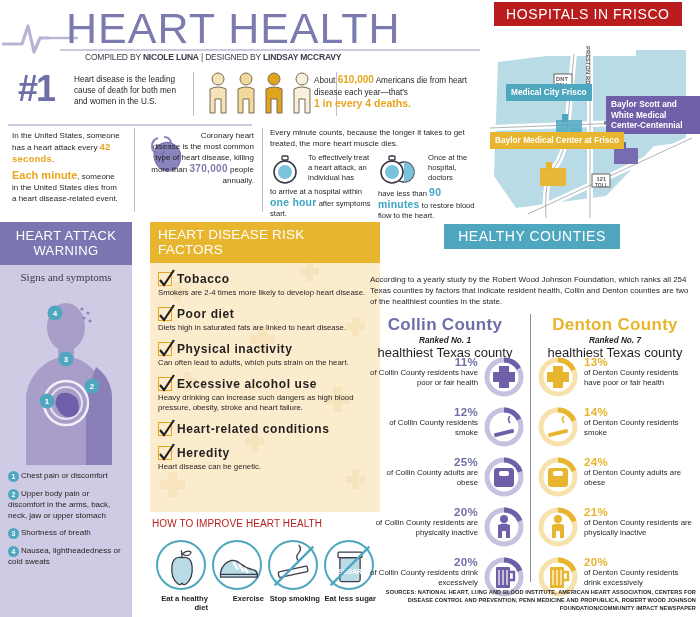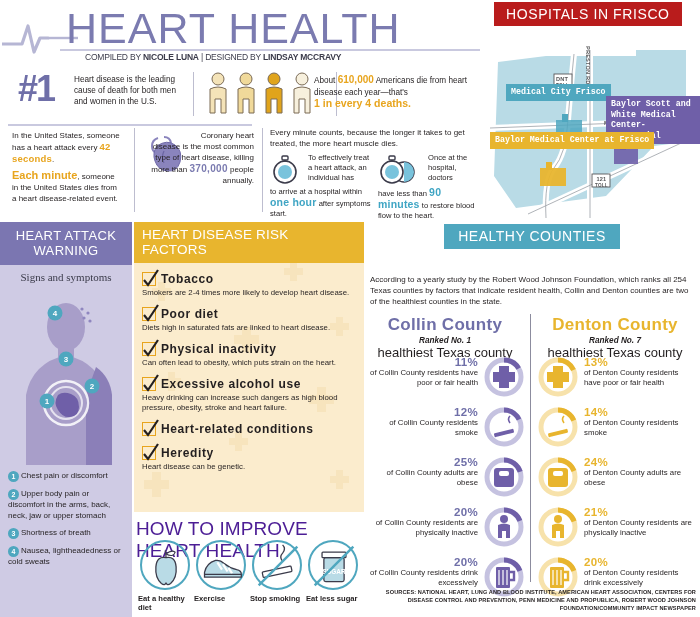--- a/index.html
+++ b/index.html
@@ -60,53 +60,53 @@
   .clock-ico { position: absolute; top: 2px; width: 34px; height: 30px; }
   .cb-txt { font-size: 7.6px; line-height: 10px; }
   .cb-top { min-height: 34px; }
   .hl-t2 { color: #3fa5c4; font-weight: bold; font-size: 10.5px; letter-spacing: 0.2px; }
 
   
   .mappanel { position: absolute; left: 486px; top: 0; width: 214px; height: 222px; }
   .map-title-wrap { position: absolute; left: 8px; top: 2px; background: #b91c1c; padding: 4px 12px 5px 12px; }
   .map-title { color: #fff; font-size: 14px; letter-spacing: 0.6px; white-space: nowrap; }
   .map-canvas { position: absolute; left: 0; top: 26px; width: 214px; height: 194px; }
-  .map-label { position: absolute; font-size: 8.3px; line-height: 10.5px; font-weight: bold; padding: 3px 5px; font-family: Liberation Mono, monospace; }
+  .map-label { position: absolute; font-size: 8.3px; line-height: 10.5px; font-weight: bold; padding: 3px 5px; }
   .lbl-mcf { left: 20px; top: 84px; background: #4fa7bf; color: #fff; }
   .lbl-bsw { left: 120px; top: 96px; background: #6f5fa8; color: #fff; width: 94px; }
   .lbl-bmf { left: 4px; top: 132px; background: #e8b52e; color: #fff; }
   .road-lbl { position: absolute; font-size: 5.6px; font-weight: bold; color: #58585a; letter-spacing: 0.2px; }
 
   
   .band { position: absolute; left: 0; top: 222px; width: 700px; height: 395px; }
 
   
   .panelL { position: absolute; left: 0; top: 0; width: 132px; height: 395px; background: #cfcbe4; }
   .panelL-hd { background: #7b76b1; color: #fff; text-align: center; padding: 6px 4px 7px 4px; font-size: 13px; line-height: 15px; letter-spacing: 0.4px; }
   .panelL-sub { text-align: center; font-size: 11px; color: #3b3b4a; margin-top: 6px; font-family: "Liberation Serif", serif; }
   .torso { position: relative; width: 132px; height: 180px; margin-top: 2px; }
   .symptoms { padding: 6px 8px 0 8px; }
   .sym { font-size: 8px; line-height: 10.5px; margin-bottom: 7px; padding-left: 0px; }
   .numdot { display: inline-block; width: 11px; height: 11px; border-radius: 50%; background: #4fa7bf; color: #fff; font-size: 7px; line-height: 11px; text-align: center; font-weight: bold; vertical-align: -1px; margin-right: 2px; }
 
   
-  .panelM { position: absolute; left: 132px; top: 0; width: 201px; height: 395px; }
+  .panelM { position: absolute; left: 148px; top: 0; width: 201px; height: 395px; }
   .riskbox { position: absolute; left: 2px; top: 0; width: 230px; height: 290px; background: #fbeccd; overflow: hidden; }
   .crosspat { position: absolute; inset: 0; opacity: 0.55; }
   .risk-hd { position: relative; background: #e8b52e; color: #fff; font-size: 13.5px; letter-spacing: 0.2px; padding: 5px 8px 6px 8px; }
   .risk-list { position: relative; padding: 6px 10px 0 8px; }
   .risk-item { margin-bottom: 6px; }
   .risk-title { font-size: 12px; font-weight: bold; color: #231f20; letter-spacing: 0.6px; font-family: "Liberation Sans", sans-serif; display: inline-block; vertical-align: middle; }
   .chk { display: inline-block; width: 14px; height: 14px; border: 1.6px solid #e8a51e; margin-right: 5px; vertical-align: middle; position: relative; background: transparent; }
   .chk svg { position: absolute; left: -1px; top: -5px; }
   .risk-desc { font-size: 7.8px; line-height: 10px; margin-top: 1px; }
 
-  .improve-hd { position: absolute; left: 4px; top: 296px; width: 228px; font-size: 19px; letter-spacing: 0.1px; color: #4c1d95; }
+  .improve-hd { position: absolute; left: 4px; top: 296px; width: 228px; font-size: 10px; letter-spacing: 0.1px; color: #b91c1c; }
   .improve-row { position: absolute; left: 2px; top: 318px; width: 230px; display: flex; justify-content: space-between; padding: 0 4px; }
-  .improve-item { width: 54px; text-align: left; }
+  .improve-item { width: 54px; text-align: right; }
   .circ { width: 50px; height: 50px; border-radius: 50%; border: 2px solid #4fa7bf; margin: 0 auto; position: relative; }
   .improve-cap { font-size: 7.6px; margin-top: 4px; line-height: 9px; font-weight: bold; }
 
   
   .panelR { position: absolute; left: 364px; top: 0; width: 336px; height: 395px; }
   .hc-hd-wrap { text-align: center; padding-top: 2px; }
   .hc-hd { display: inline-block; background: #4fa7bf; color: #fff; font-size: 14px; letter-spacing: 0.5px; padding: 4px 14px 5px 14px; }
   .hc-intro { font-size: 8px; line-height: 11px; padding: 8px 6px 0 6px; margin-top: 17px; }
   .county-heads { position: relative; margin-top: 8px; height: 36px; }
   .ch { position: absolute; top: 0; width: 150px; text-align: center; }
@@ -372,21 +372,21 @@
           <div class="risk-item">
             <span class="chk"><svg width="18" height="20" viewBox="0 0 18 20">
                   <polyline points="2,12 6,17 16,2" fill="none" stroke="#231f20" stroke-width="2.2"></polyline>
                 </svg></span><span class="risk-title">Poor diet</span>
             <div class="risk-desc">Diets high in saturated fats are linked to heart disease.</div>
           </div>
           <div class="risk-item">
             <span class="chk"><svg width="18" height="20" viewBox="0 0 18 20">
                   <polyline points="2,12 6,17 16,2" fill="none" stroke="#231f20" stroke-width="2.2"></polyline>
                 </svg></span><span class="risk-title">Physical inactivity</span>
-            <div class="risk-desc">Can often lead to obesity, which puts strain on the heart.</div>
+            <div class="risk-desc">Can often lead to adults, which puts strain on the heart.</div>
           </div>
           <div class="risk-item">
             <span class="chk"><svg width="18" height="20" viewBox="0 0 18 20">
                   <polyline points="2,12 6,17 16,2" fill="none" stroke="#231f20" stroke-width="2.2"></polyline>
                 </svg></span><span class="risk-title">Excessive alcohol use</span>
             <div class="risk-desc">Heavy drinking can increase such dangers as high blood pressure, obesity, stroke and heart failure.</div>
           </div>
           <div class="risk-item">
             <span class="chk"><svg width="18" height="20" viewBox="0 0 18 20">
                   <polyline points="2,12 6,17 16,2" fill="none" stroke="#231f20" stroke-width="2.2"></polyline>

